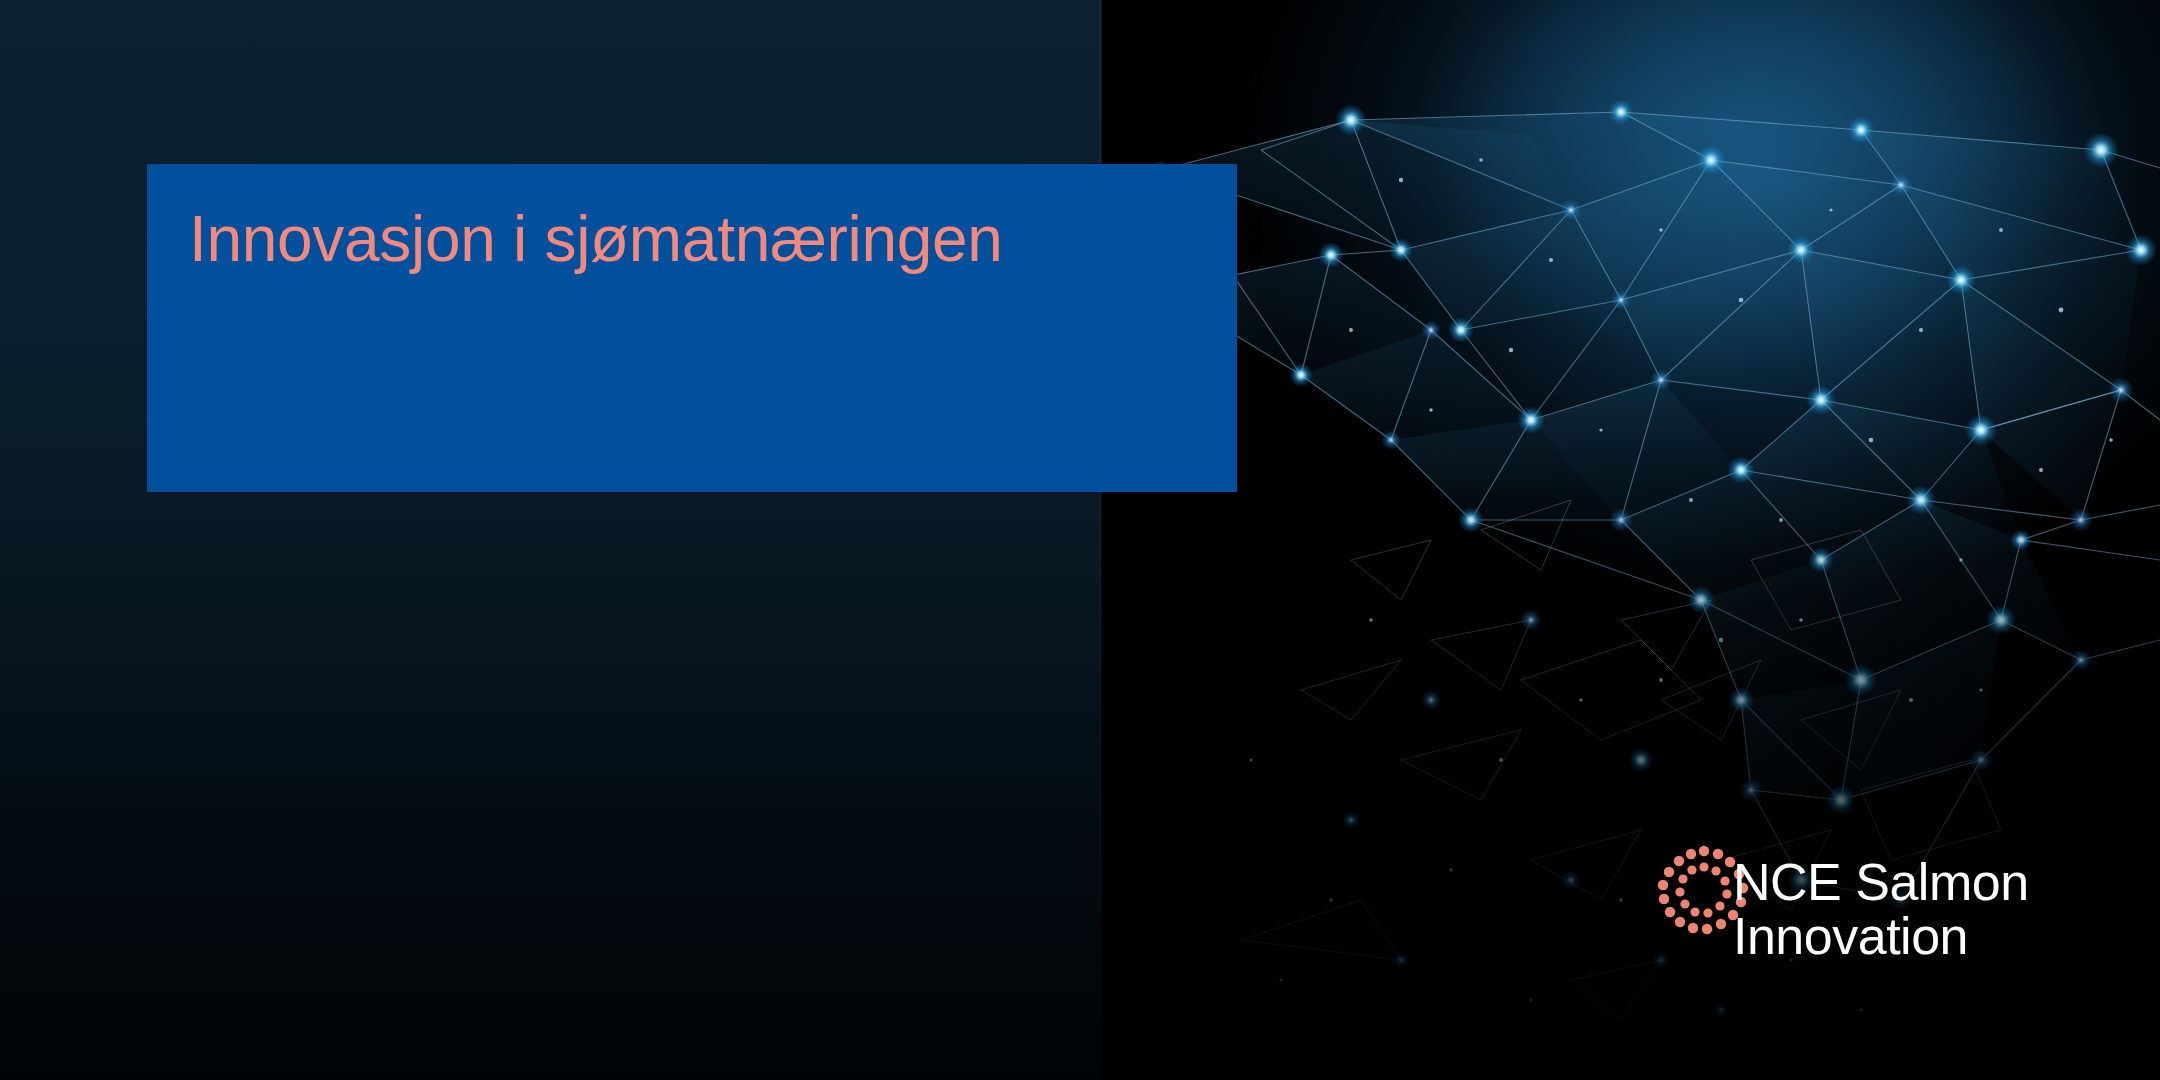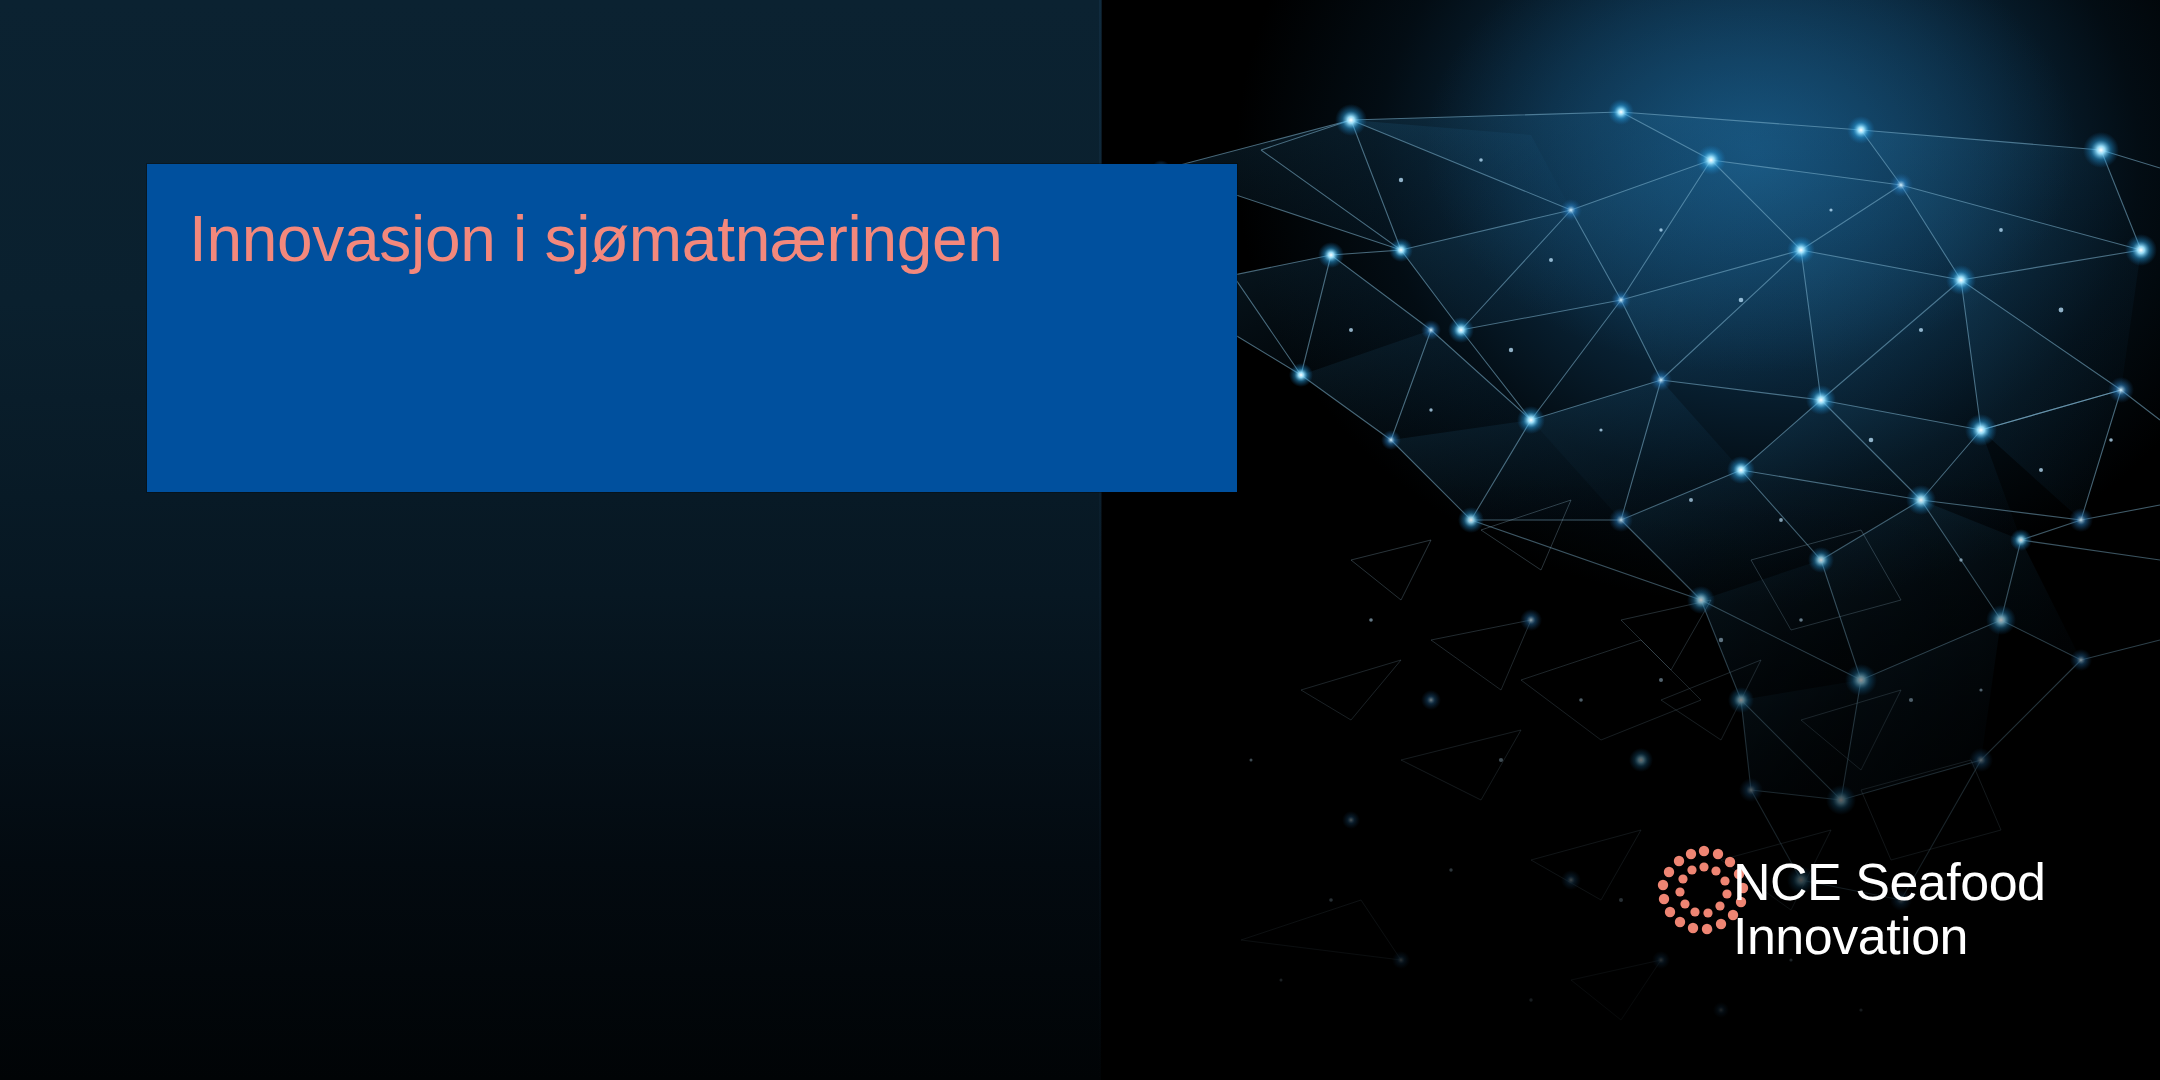--- a/index.html
+++ b/index.html
@@ -312,18 +312,18 @@
           <circle cx="53" cy="70" r="4.6"></circle>
           <circle cx="40" cy="69" r="4.6"></circle>
           <circle cx="30" cy="61" r="4.6"></circle>
           <circle cx="25" cy="49" r="4.6"></circle>
           <circle cx="28" cy="36" r="4.6"></circle>
           <circle cx="37" cy="27" r="4.6"></circle>
         </g>
       </svg>
     </div>
     <div class="logo-text">
-      <span class="logo-line">NCE Seafood</span>
+      <span class="logo-line">NCE Salmon</span>
       <span class="logo-line">Innovation</span>
     </div>
   </div>
 
 </div>
 
 </body></html>

